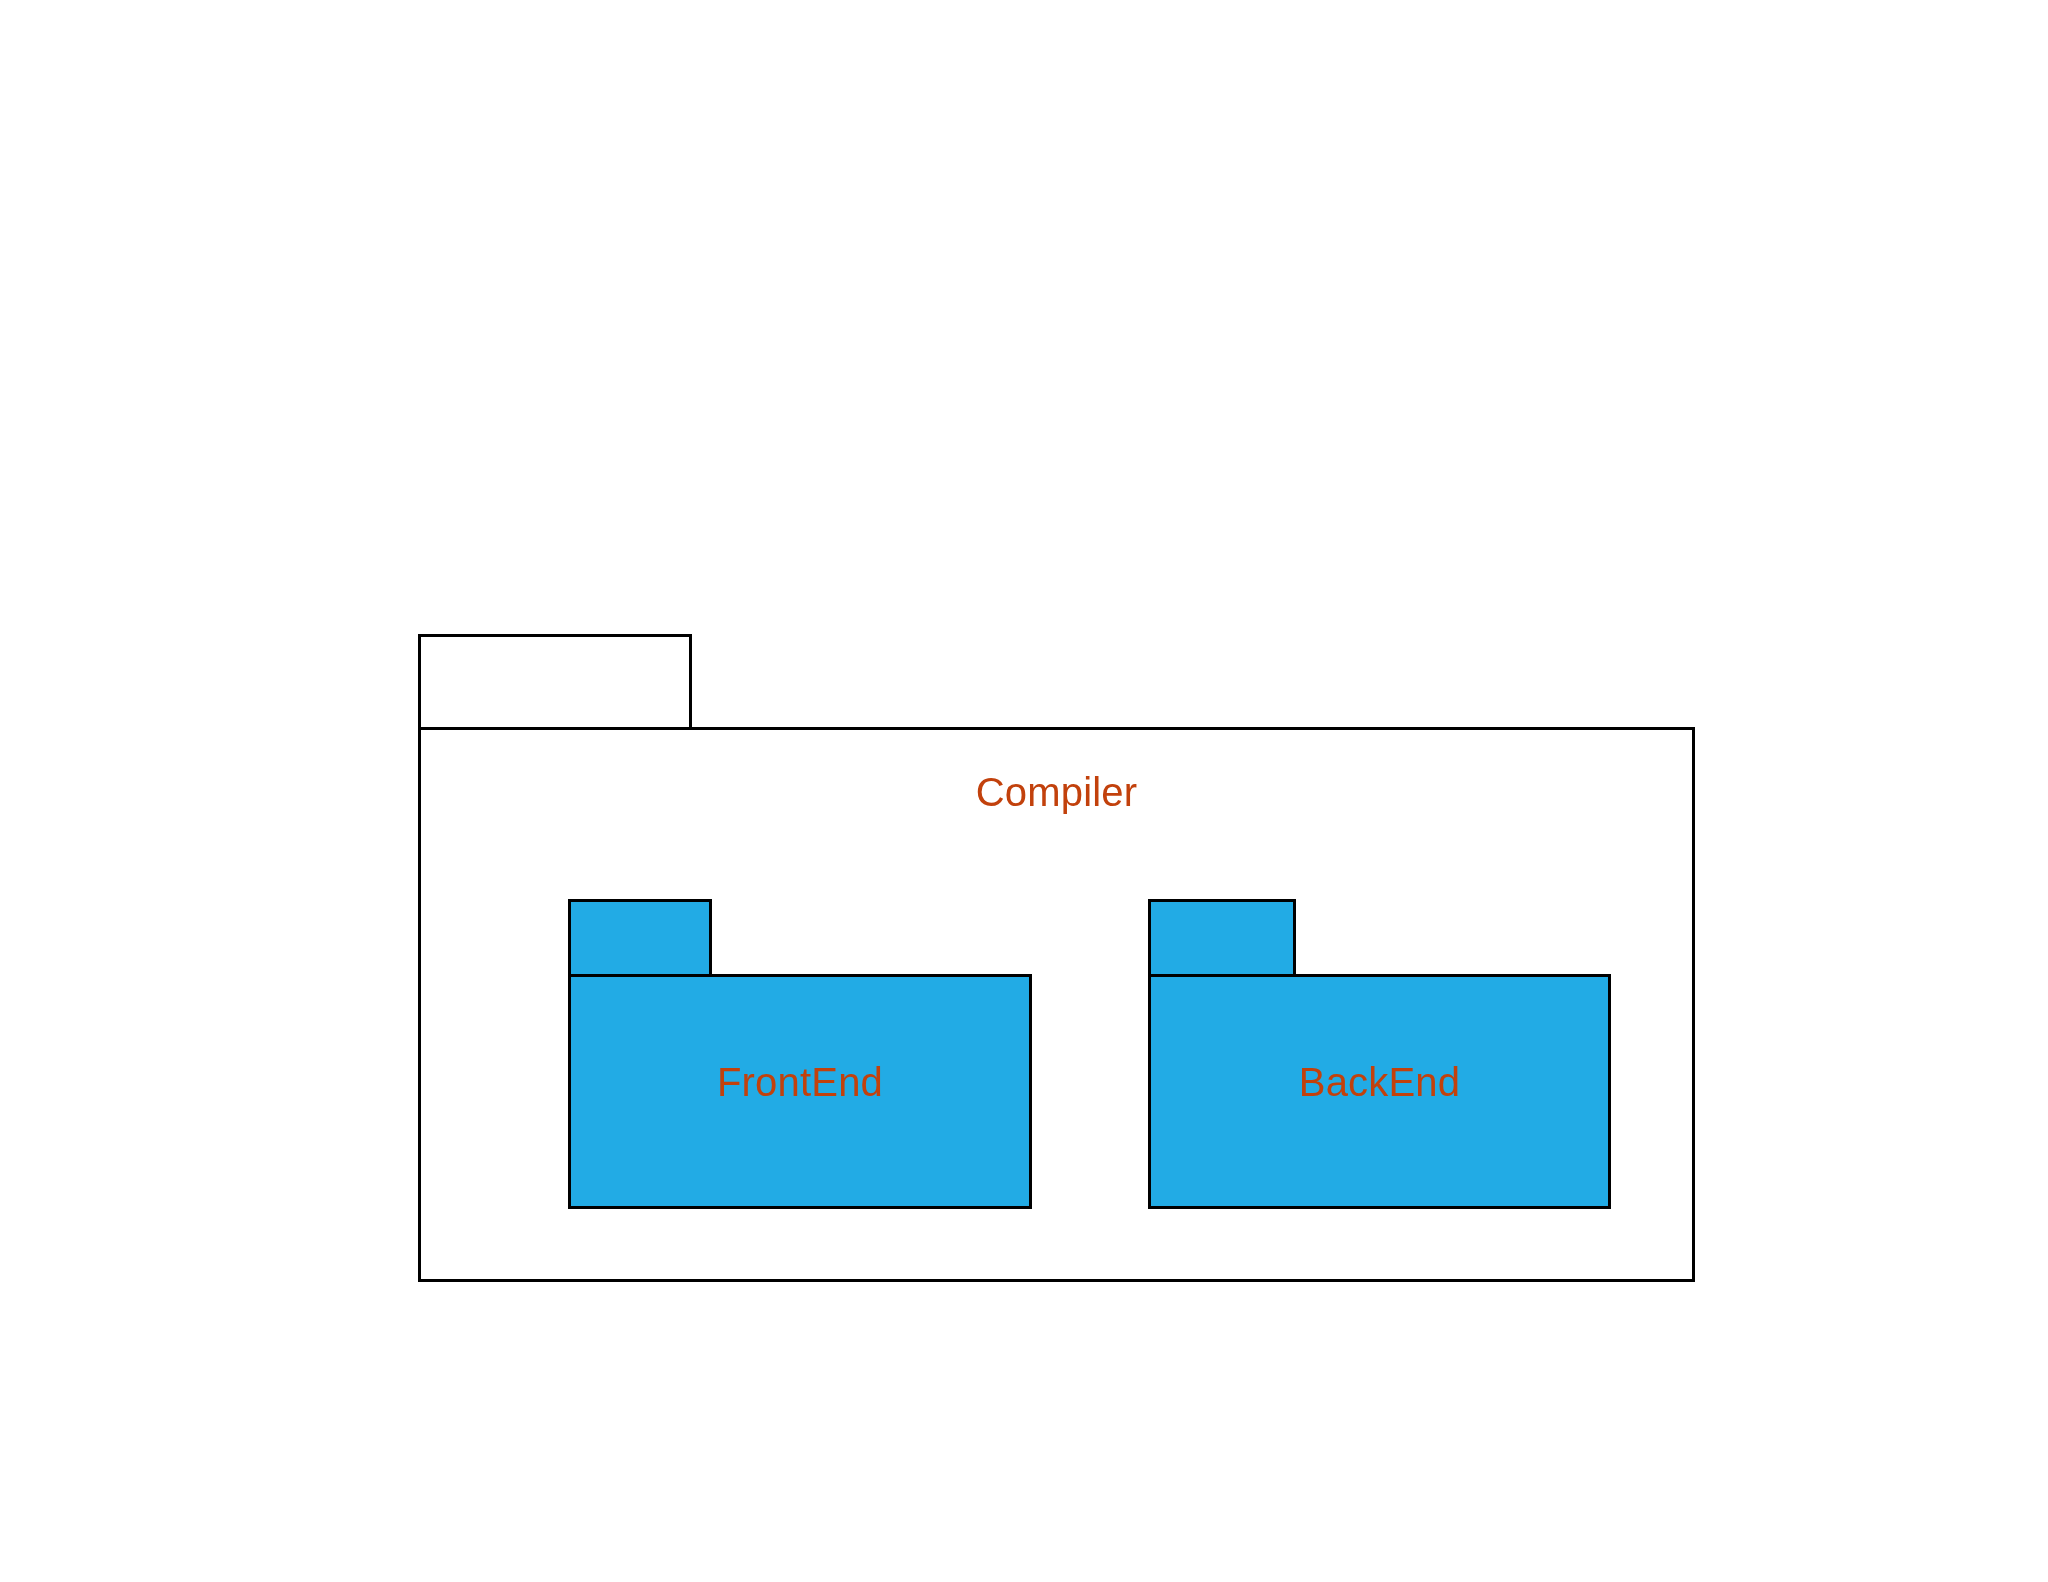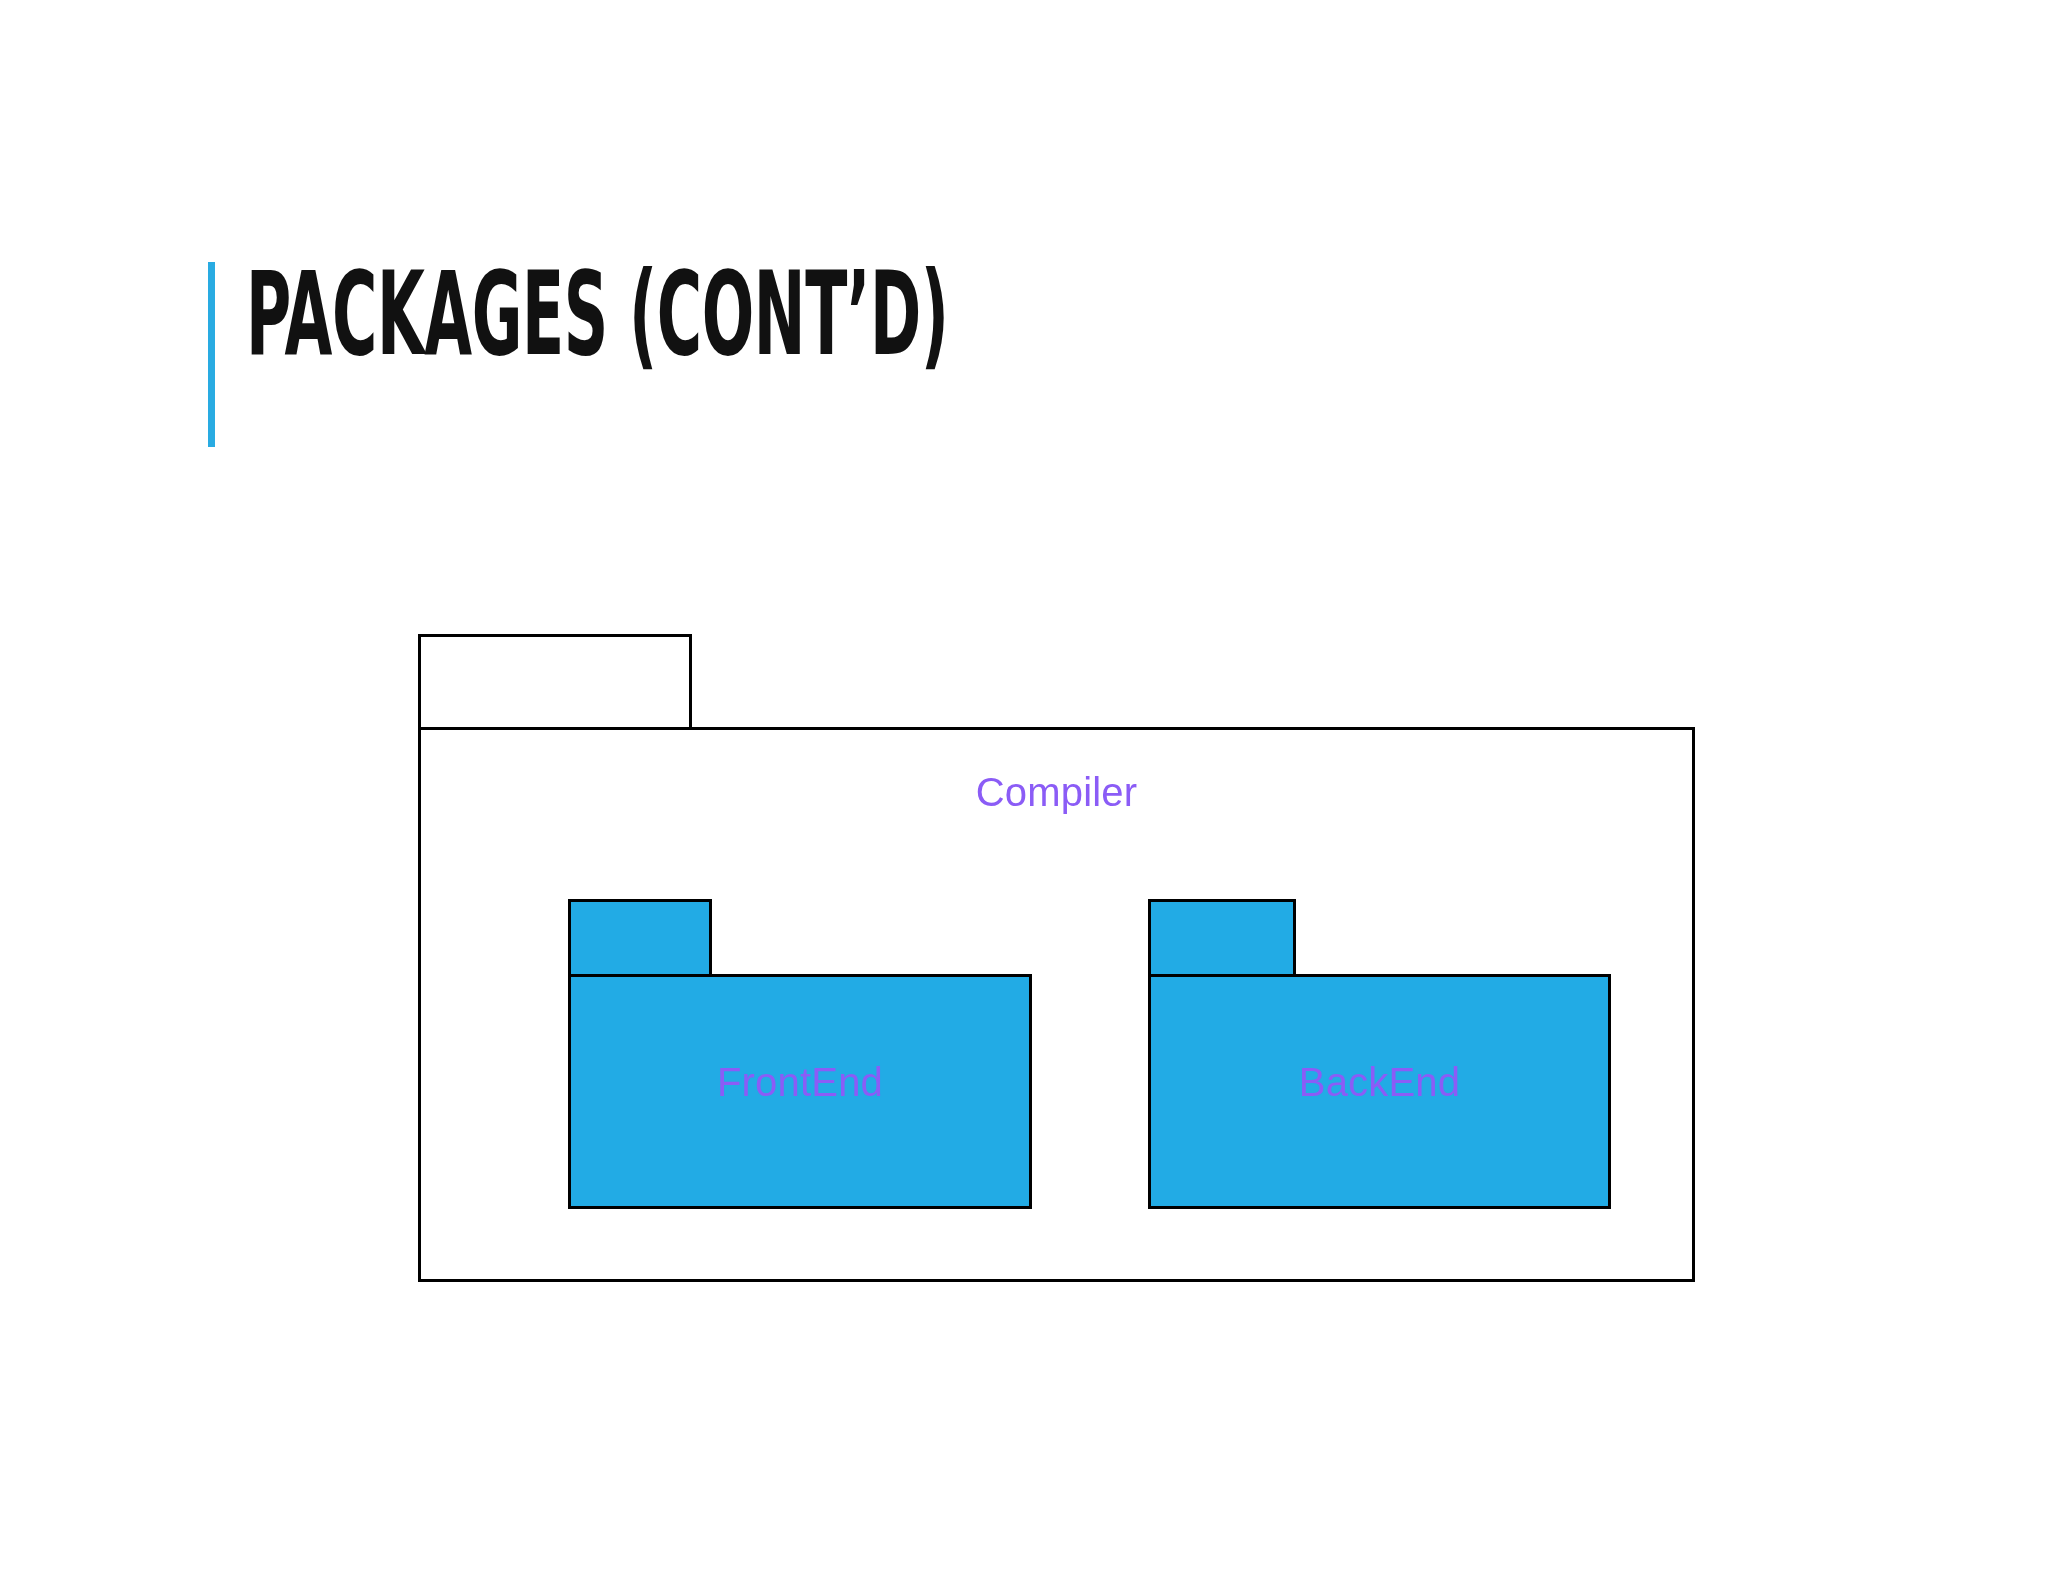--- a/index.html
+++ b/index.html
@@ -82,21 +82,21 @@
     border-bottom: none;
   }
   .pkg-body {
     position: absolute;
     box-sizing: border-box;
     border: 3px solid #000000;
   }
   .pkg-label {
     position: absolute;
     text-align: center;
-    color: #8b5cf6;
+    color: #c2410c;
     font-size: 40px;
     letter-spacing: 0.2px;
     white-space: nowrap;
   }
 
   
   #pkg-compiler-tab {
     left: 418px; top: 634px;
     width: 274px; height: 96px;
     background: #ffffff;
@@ -141,24 +141,20 @@
   #pkg-backend-label {
     left: 1148px; top: 1060px;
     width: 463px;
   }
 </style>
 </head>
 <body>
 
 <div id="slide">
 
-  <div id="title-block">
-    <div id="title-accent-bar"></div>
-    <div id="page-title">PACKAGES (CONT’D)</div>
-  </div>
 
 
   <div id="diagram">
 
     <div id="pkg-compiler-tab" class="pkg-tab"></div>
     <div id="pkg-compiler-body" class="pkg-body"></div>
     <div id="pkg-compiler-label" class="pkg-label">Compiler</div>
 
     <div id="pkg-frontend-tab" class="pkg-tab"></div>
     <div id="pkg-frontend-body" class="pkg-body"></div>

